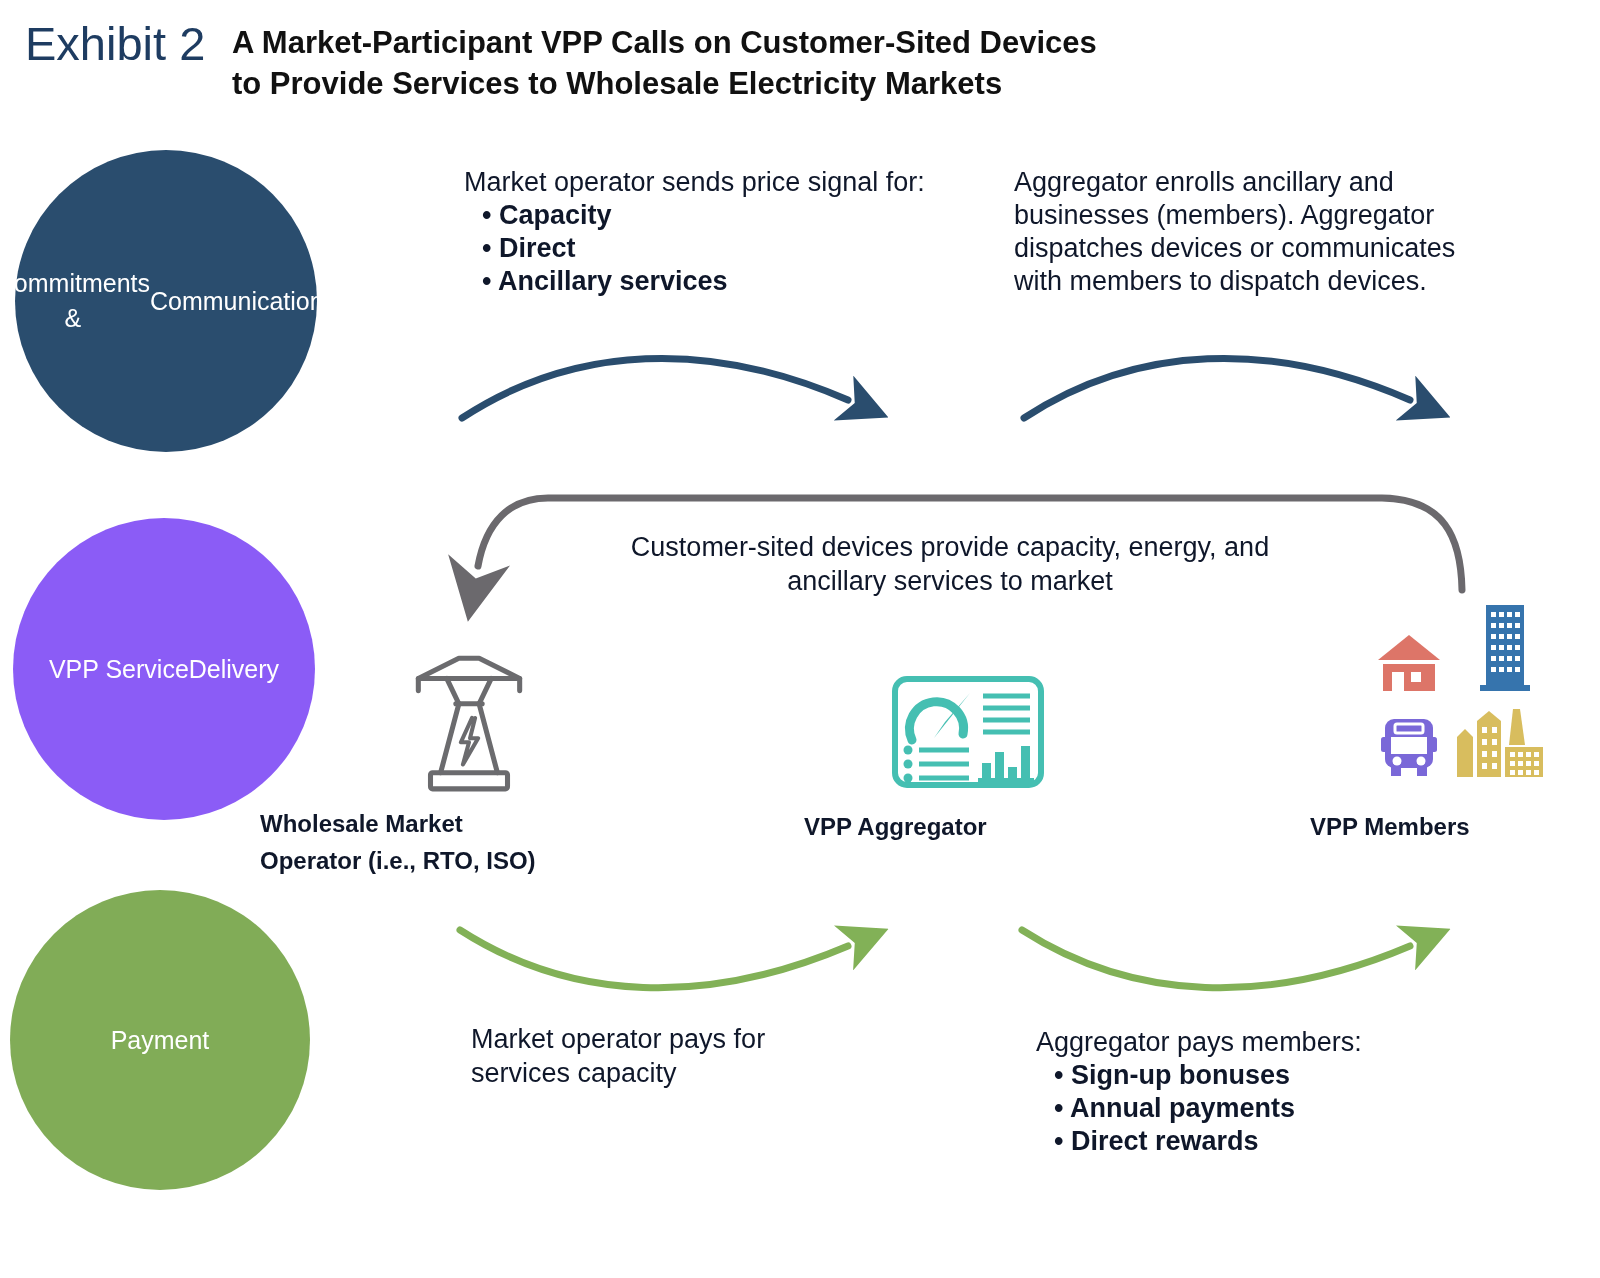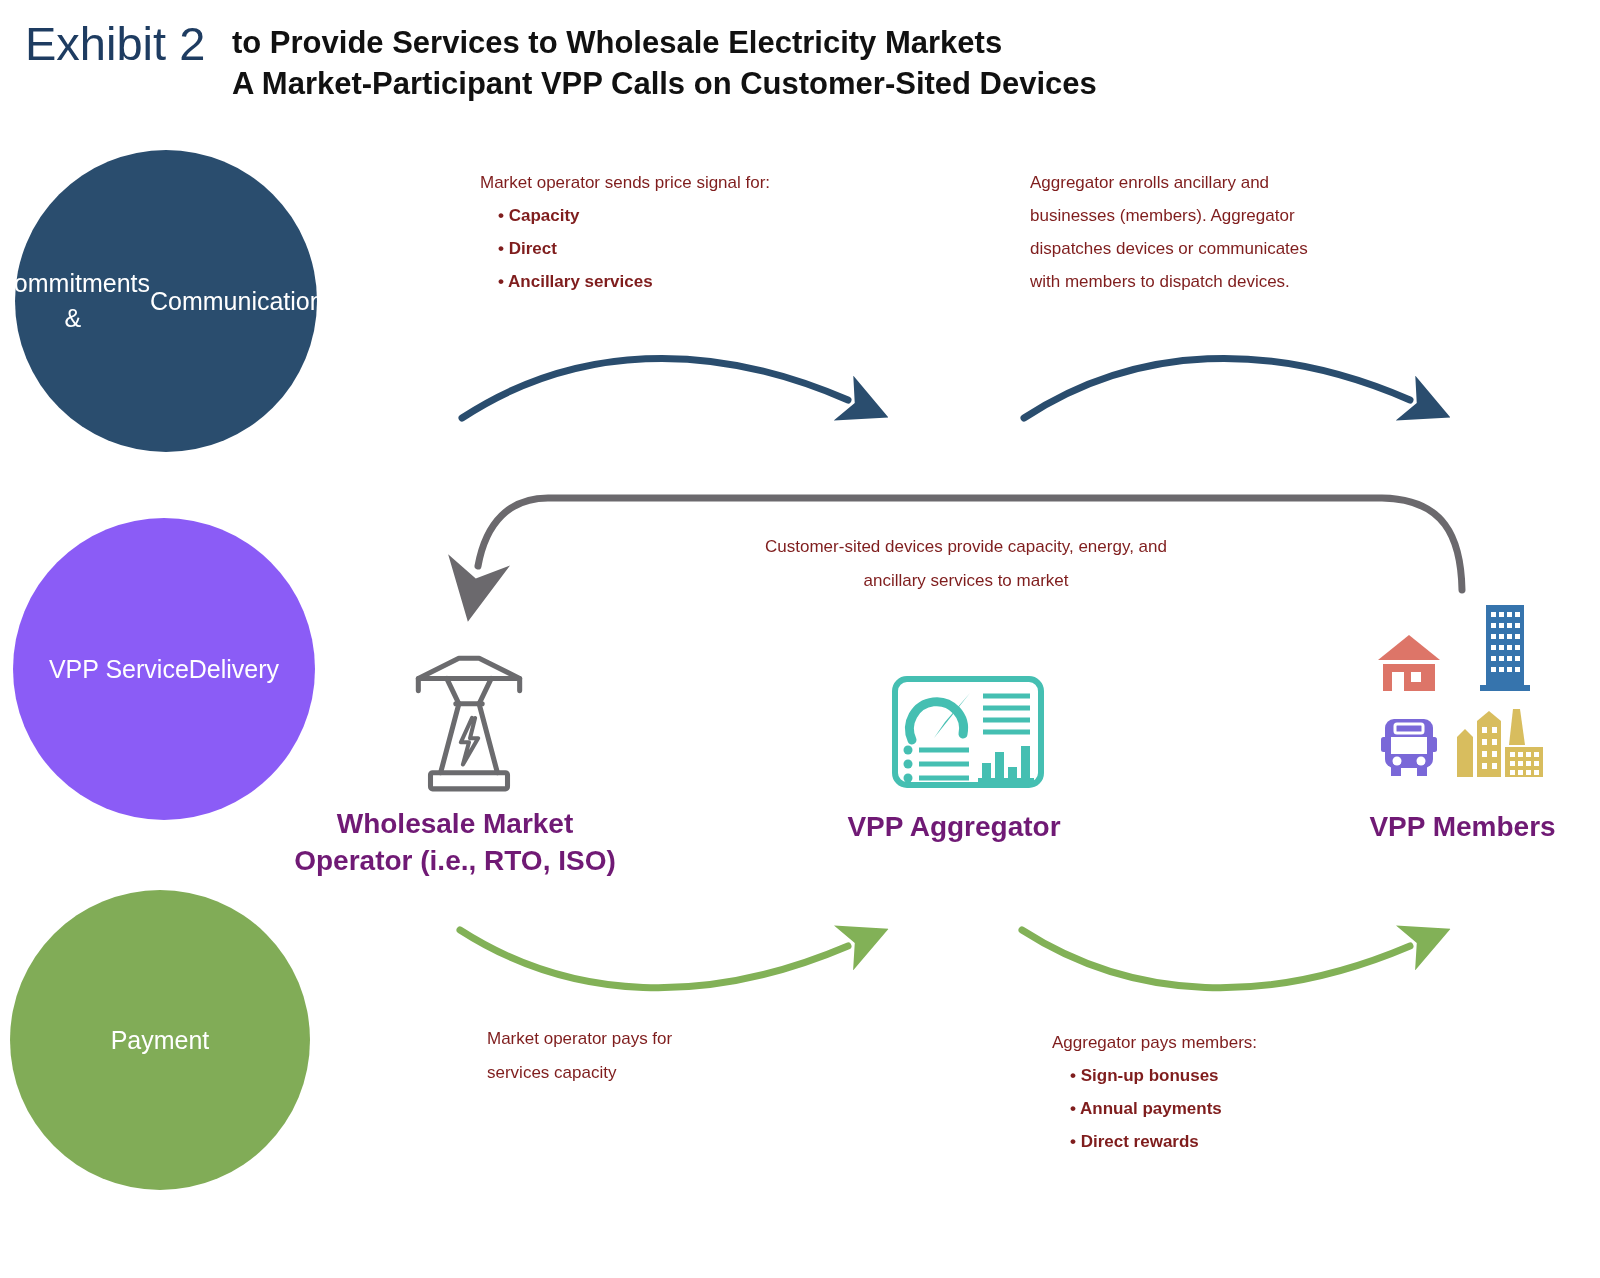--- a/index.html
+++ b/index.html
@@ -30,57 +30,57 @@
     display: flex; align-items: center; justify-content: center;
     color: #ffffff; font-size: 25px; line-height: 35px; text-align: center;
   }
   .circle-commitments { left: 15px;  top: 150px; width: 302px; height: 302px; background: #2a4d6e; }
   .circle-service     { left: 13px;  top: 518px; width: 302px; height: 302px; background: #8b5cf6; }
   .circle-payment     { left: 10px;  top: 890px; width: 300px; height: 300px; background: #81ac57; }
 
   
   .annotation {
     position: absolute;
-    font-size: 17px; line-height: 33px; color: #7f1d1d; margin-left: 16px;
+    font-size: 27px; line-height: 33px; color: #0f172a;
   }
   .annotation .bullet { padding-left: 18px; font-weight: bold; }
   .annotation .bullet::before { content: "• "; }
   .ann-price-signal { left: 464px; top: 166px; width: 470px; }
   .ann-enrollment   { left: 1014px; top: 166px; width: 470px; }
   .ann-service-delivery {
     left: 560px; top: 530px; width: 780px;
     text-align: center; line-height: 34px;
   }
   .ann-operator-payment { left: 471px; top: 1022px; width: 420px; line-height: 34px; }
   .ann-member-payment   { left: 1036px; top: 1026px; width: 440px; }
 
   
   .entity-label {
-    position: absolute; text-align: center;
-    font-size: 28px; font-weight: 700; color: #701a75; line-height: 37px;
+    position: absolute; 
+    font-size: 24px; font-weight: 700; color: #0f172a; line-height: 37px;
   }
   .label-operator   { left: 260px;  top: 805px; width: 390px; }
   .label-aggregator { left: 804px;  top: 808px; width: 300px; }
   .label-members    { left: 1310px; top: 808px; width: 305px; }
 
   
   .icon-abs { position: absolute; }
 
   svg { display: block; }
   .arrows-layer { position: absolute; left: 0; top: 0; pointer-events: none; }
 </style>
 </head>
 <body>
 
 <div id="canvas">
 
   <div class="exhibit-label">Exhibit 2</div>
   <div class="figure-title">
+    <div>A Market-Participant VPP Calls on Customer-Sited Devices</div>
     <div>to Provide Services to Wholesale Electricity Markets</div>
-    <div>A Market-Participant VPP Calls on Customer-Sited Devices</div>
   </div>
 
   <div class="legend-circle circle-commitments">
     <span>Commitments &amp;</span>
     <span>Communications</span>
   </div>
   <div class="legend-circle circle-service">
     <span>VPP Service</span>
     <span>Delivery</span>
   </div>

